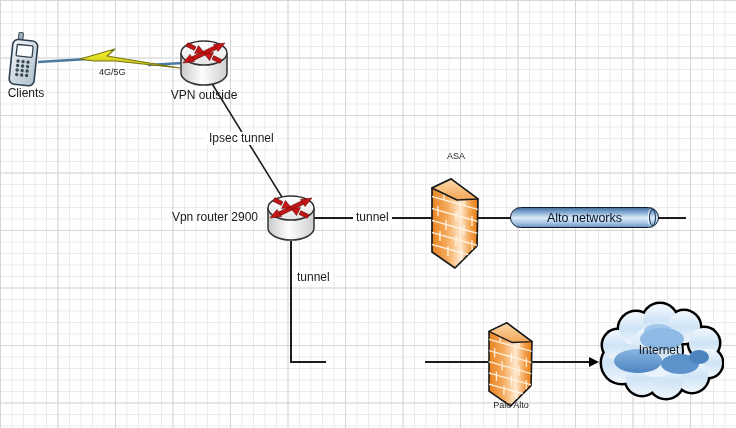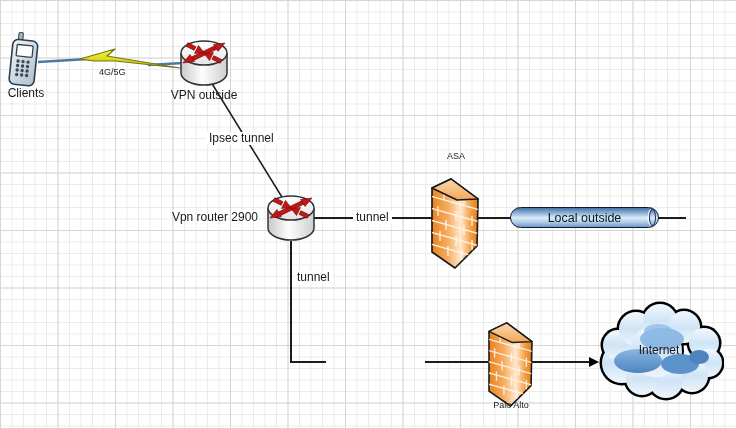--- a/index.html
+++ b/index.html
@@ -193,21 +193,21 @@
         <line x1="42" y1="62" x2="42" y2="72"></line>
       <line x1="18" y1="68" x2="18" y2="78"></line>
         <line x1="32" y1="72" x2="32" y2="82"></line>
     </g>
     <polygon points="2,10 21,1 48,21 27,22" fill="url(#fwTop)" stroke="#1a1a1a" stroke-width="1.5" stroke-linejoin="round"></polygon>
   </svg>
   <div class="lbl center small" style="left:426px;top:152px;width:60px;">ASA</div>
 
   <div class="pipe" style="left:510px;top:207px;width:149px;height:21px;">
     <span class="cap"></span>
-    <span class="pipelabel">Local outside</span>
+    <span class="pipelabel">Alto networks</span>
   </div>
 
 
   <svg class="abs" style="left:487px;top:322px;" width="47" height="86" viewBox="0 0 50 92">
     <defs>
         <clipPath id="fwclip2">
           <polygon points="2,10 21,1 48,21 47,68 25,90 2,74"></polygon>
         </clipPath>
       </defs>
     <polygon points="2,10 21,1 48,21 47,68 25,90 2,74" fill="url(#fwGrad)" stroke="#1a1a1a" stroke-width="1.7" stroke-linejoin="round"></polygon>

